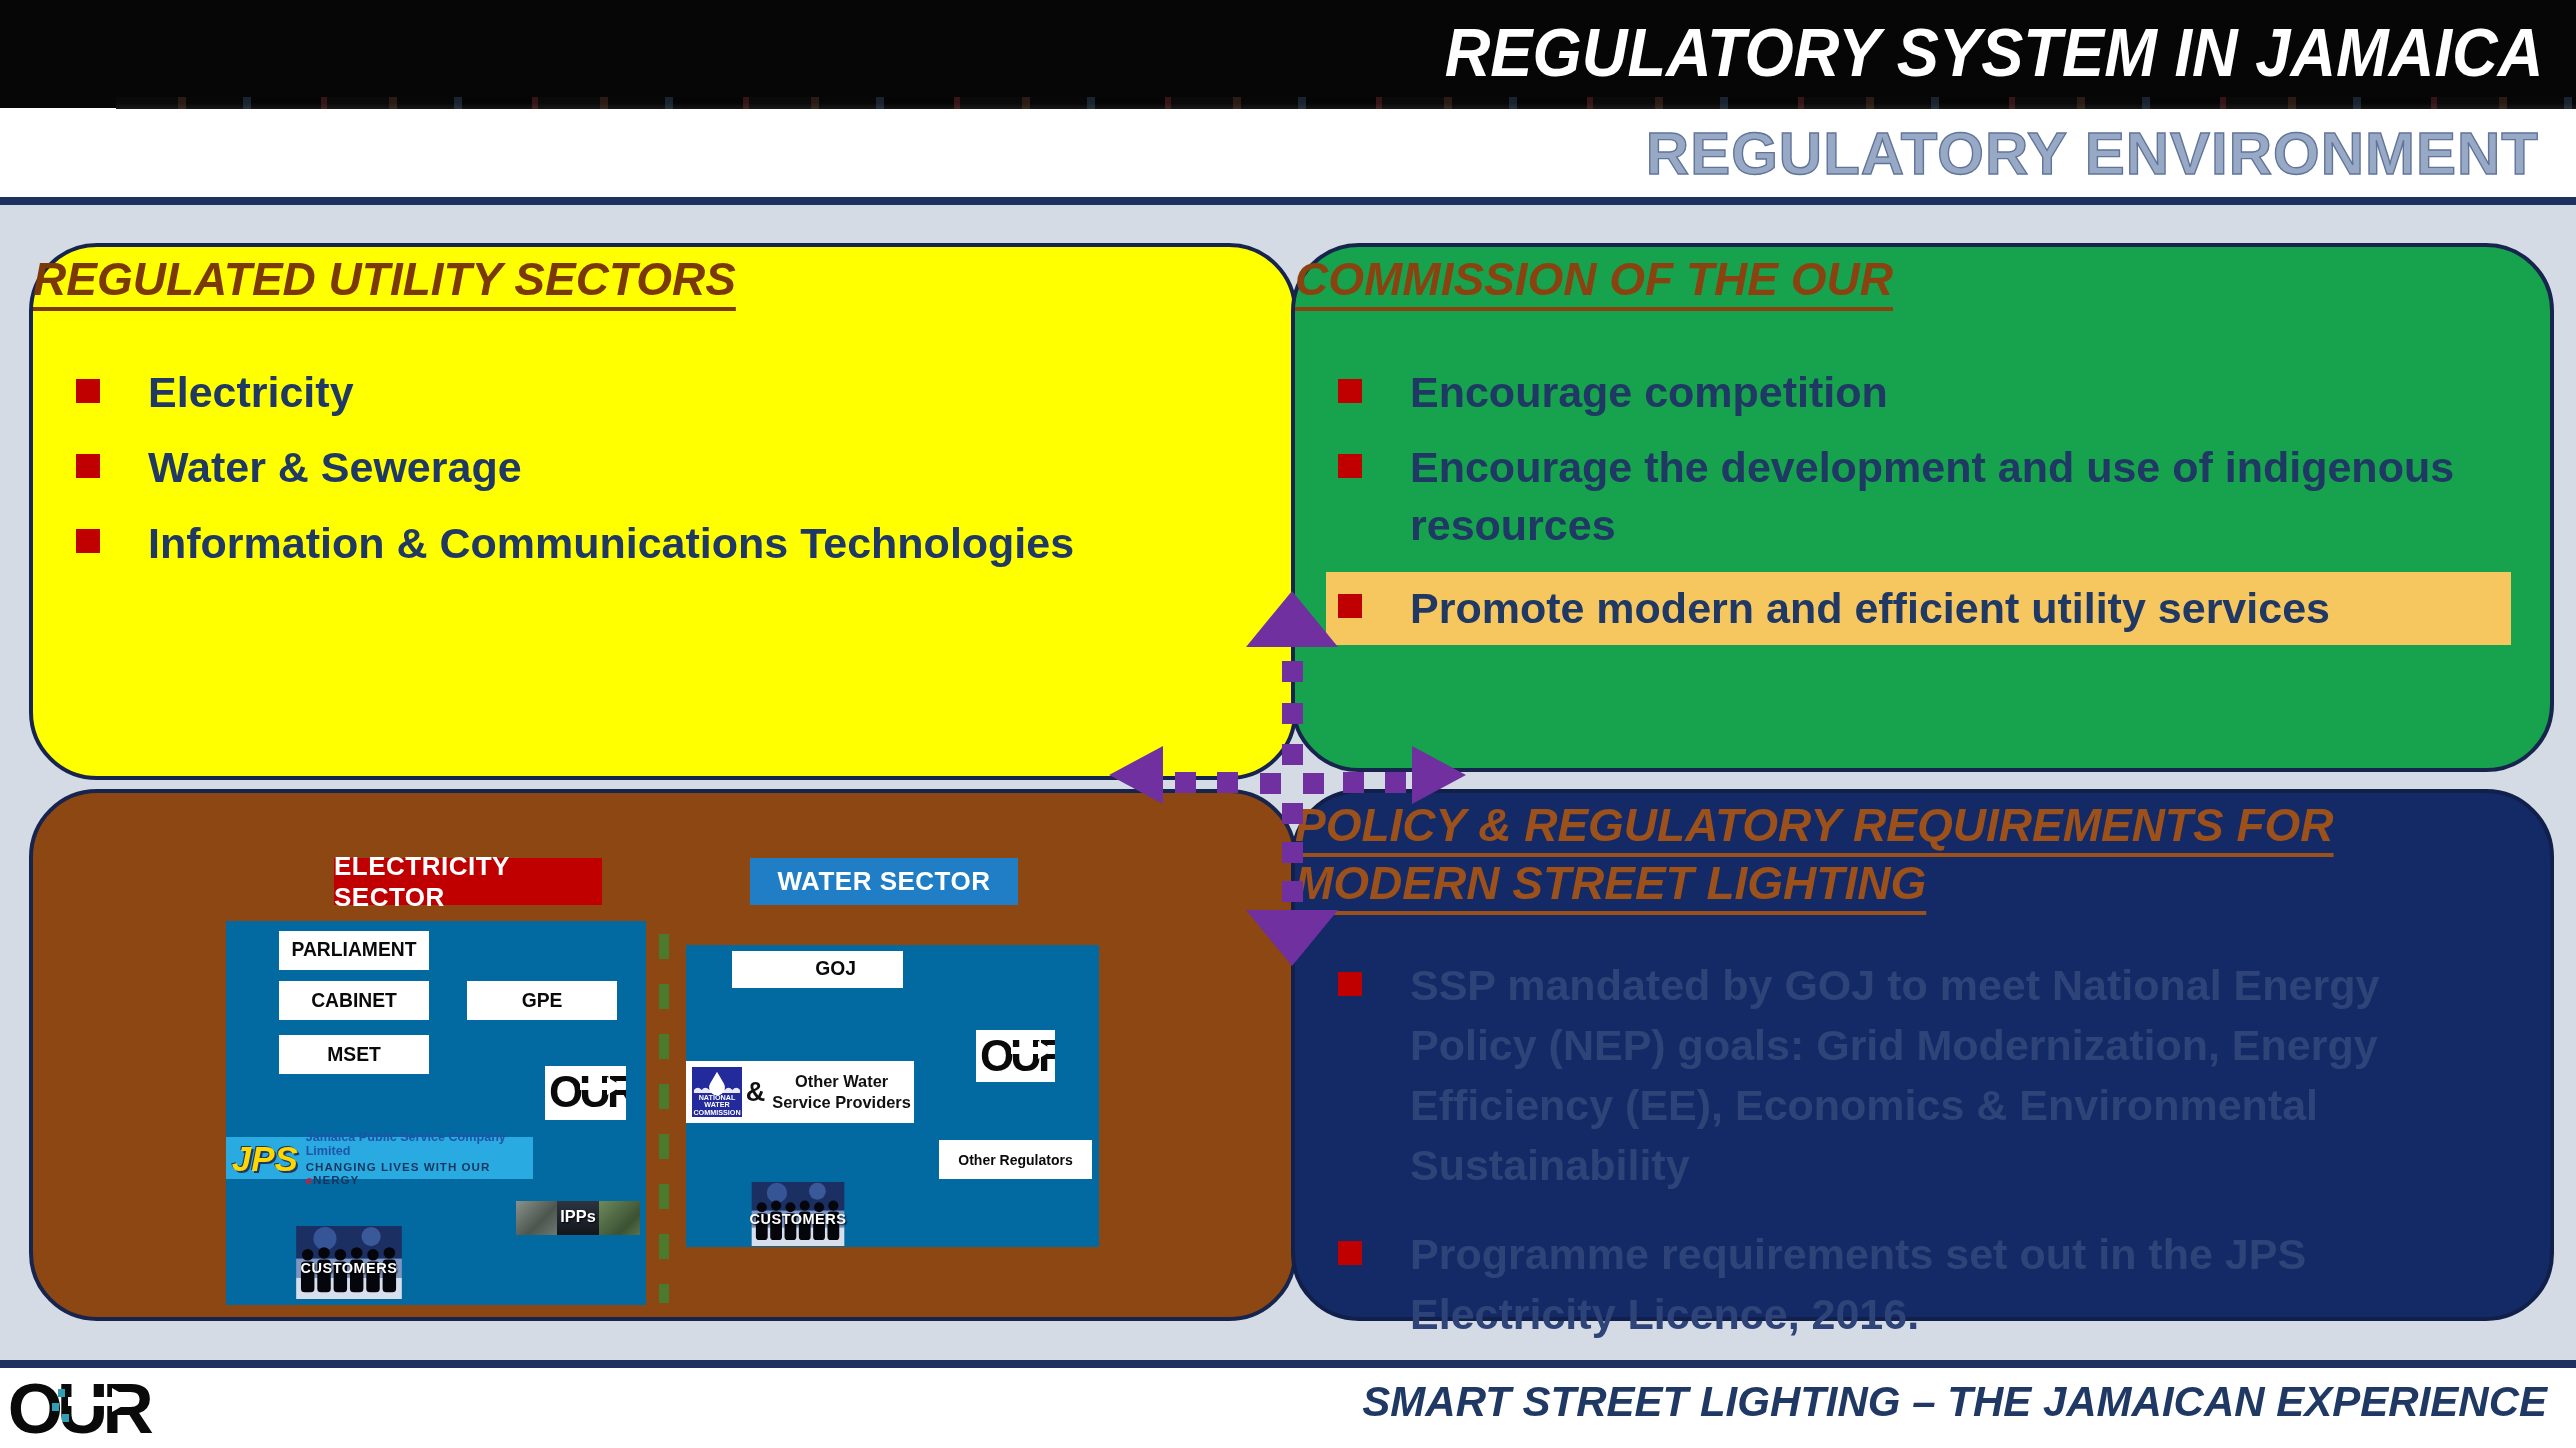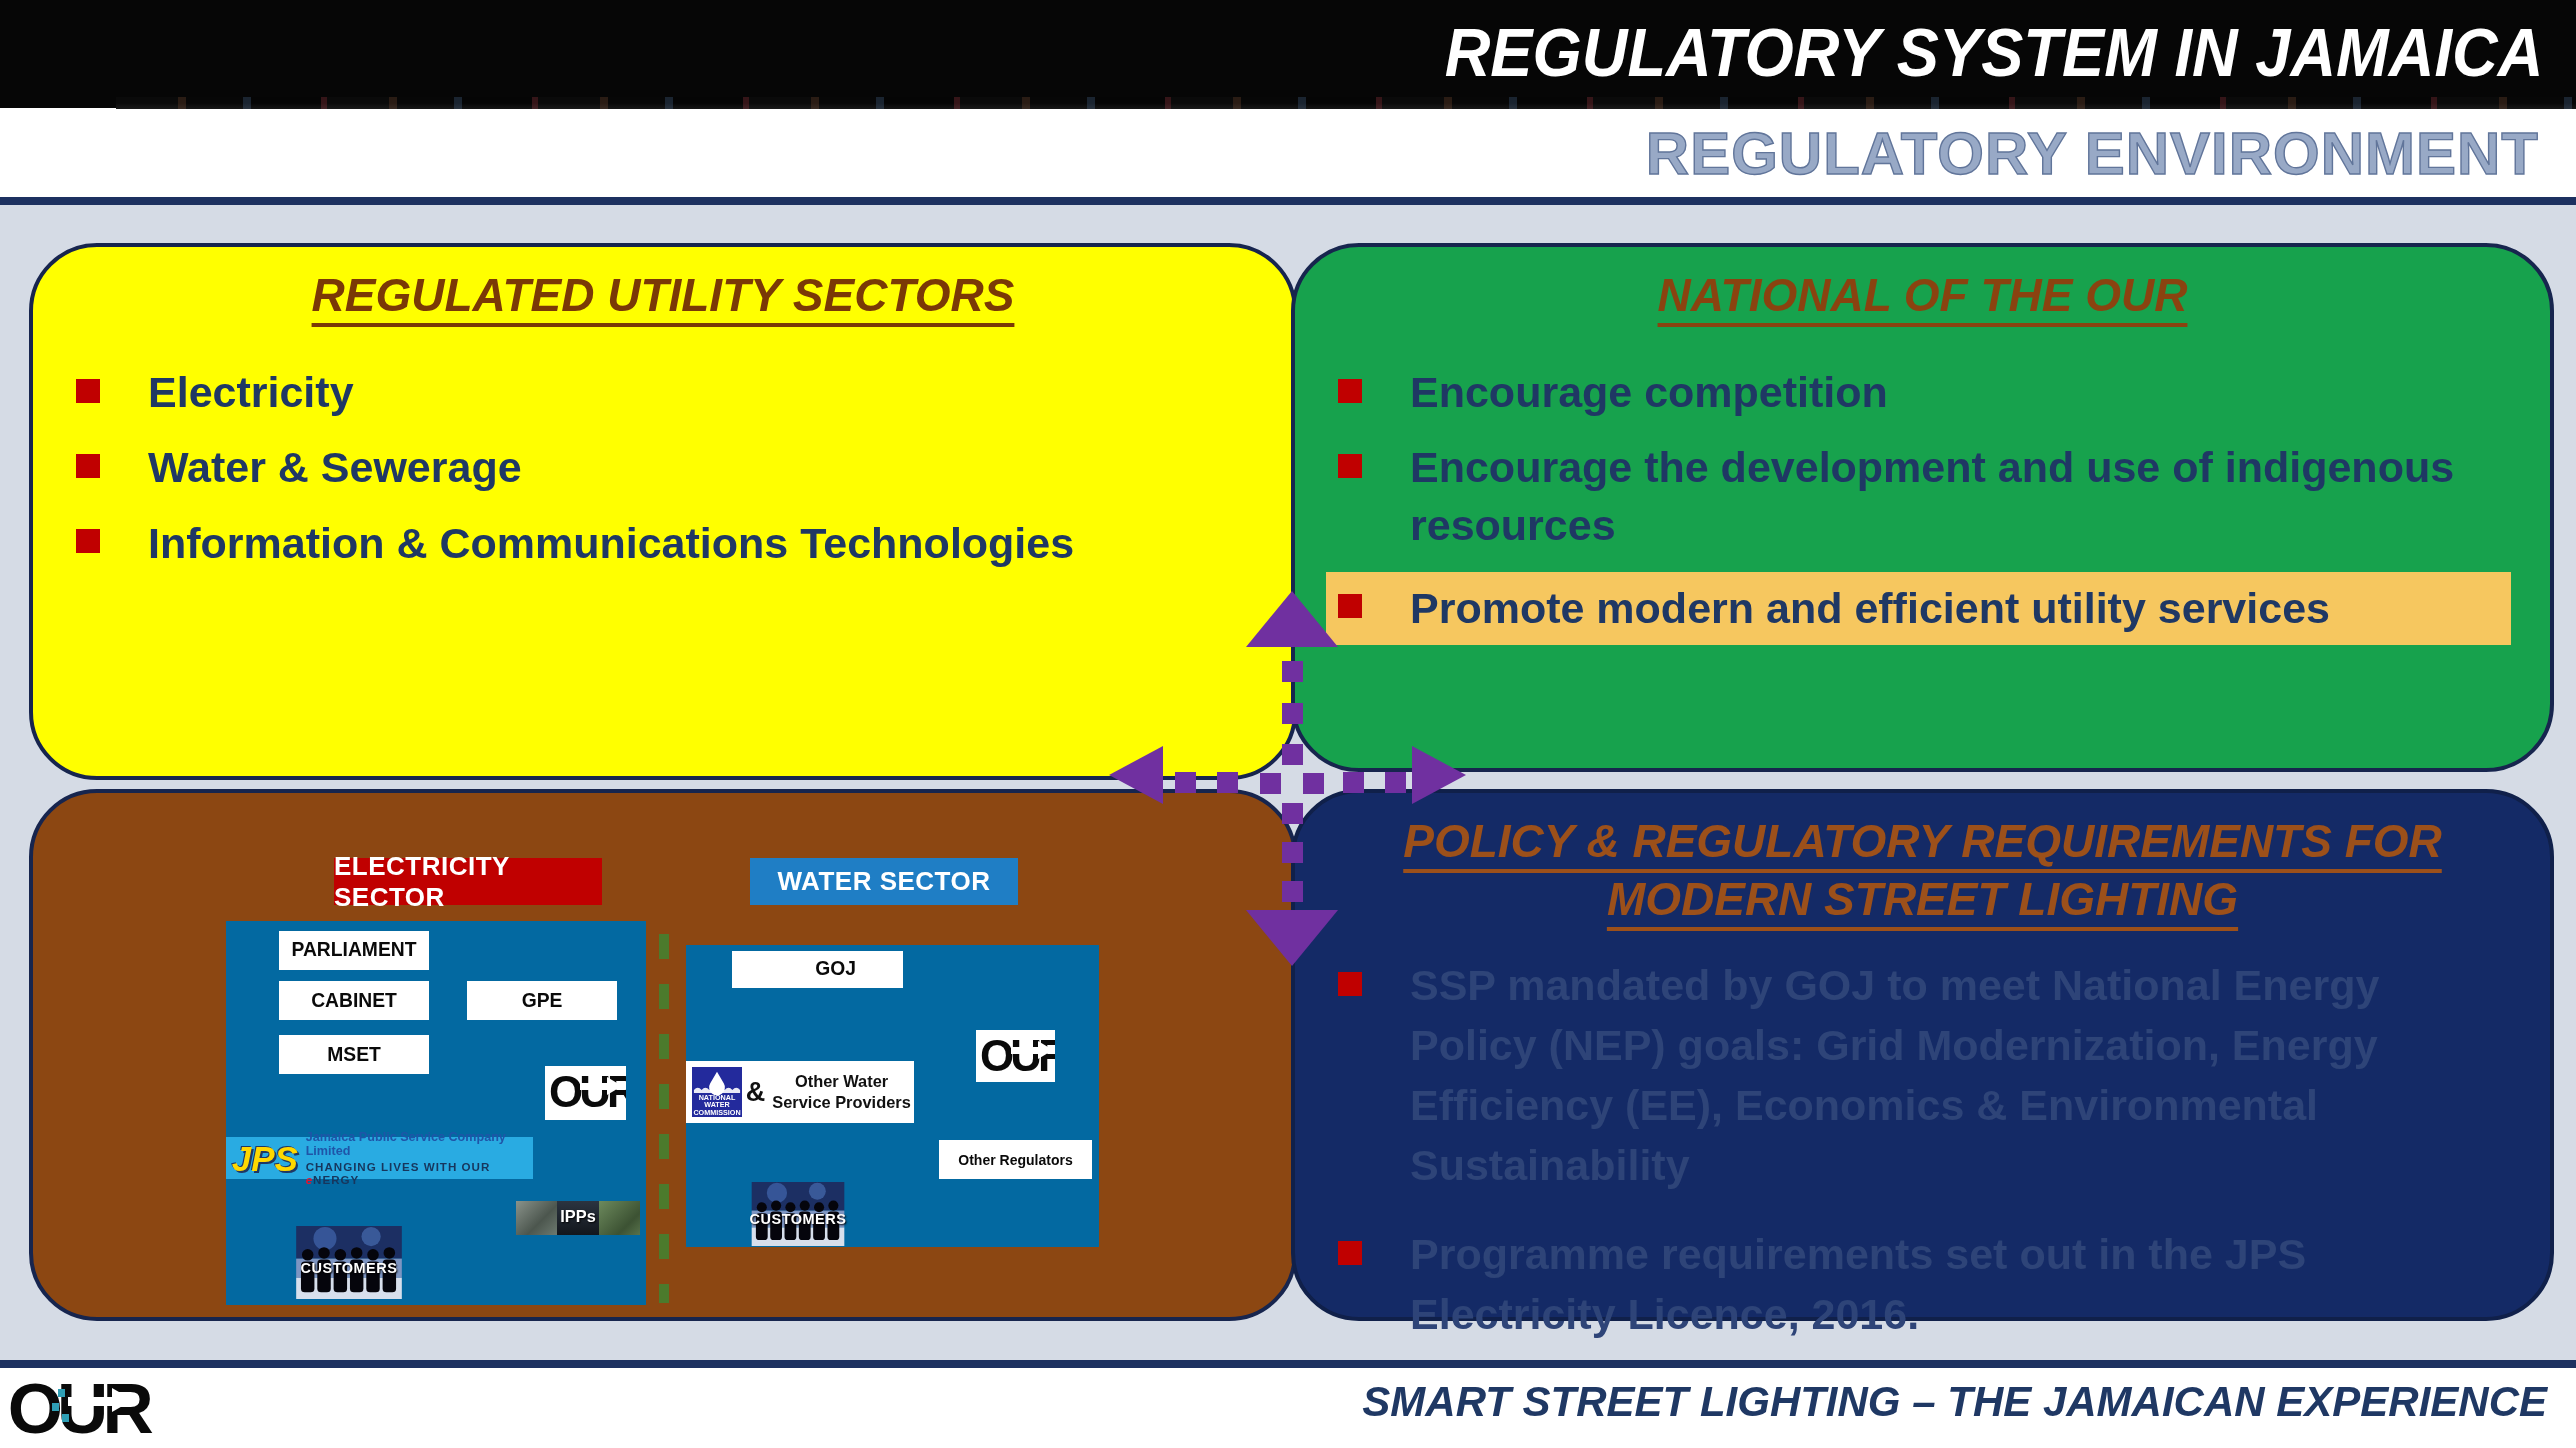--- a/index.html
+++ b/index.html
@@ -22,21 +22,21 @@
   .rule-top{position:absolute;left:0;top:197px;width:2576px;height:7.7px;background:#1d3160;}
   .canvas{position:absolute;left:0;top:205px;width:2576px;height:1155px;background:#D5DBE5;}
 
   
   .box{position:absolute;border:4.8px solid #17254E;border-radius:68px;box-sizing:border-box;}
   .box-yellow{left:29px;top:243px;width:1268px;height:537px;background:#FFFF00;}
   .box-green {left:1291px;top:243px;width:1263px;height:529px;background:#17A24D;}
   .box-brown {left:29px;top:789px;width:1268px;height:532px;background:#8C4712;}
   .box-navy  {left:1291px;top:789px;width:1263px;height:532px;background:#142A66;border-color:#10204a;}
 
-  .box-title{margin-top:20px;text-align:center;font-size:46px;font-weight:bold;font-style:italic;line-height:1.25;}
+  .box-title{margin-top:4px;font-size:46px;font-weight:bold;font-style:italic;line-height:1.25;}
   .box-title .ul{text-decoration:underline;text-decoration-thickness:3.9px;text-underline-offset:11.6px;}
   .t-sectors{color:#7a3906;}
   .t-functions{color:#8a4310;}
   .t-policy{color:#9c501a;}
 
   .bullets{position:absolute;left:43px;right:39px;top:116px;}
   .b-row{display:flex;align-items:flex-start;margin-bottom:17.4px;}
   .b-sq{flex:none;width:24px;height:24px;background:#C00000;margin-top:15.5px;}
   .b-text{margin-left:48px;font-size:43px;font-weight:bold;color:#1F3864;line-height:58px;}
   .b-row.hl{background:#F6C75F;padding:6.8px 25px 8.7px 11.6px;margin-left:-11.6px;}
@@ -154,21 +154,21 @@
       </div>
       <div class="b-row">
         <span class="b-sq"></span>
         <span class="b-text">Information &amp; Communications Technologies</span>
       </div>
     </div>
   </div>
 
   <div class="box box-green">
     <div class="box-title t-functions">
-      <span class="ul">NATIONAL OF THE OUR</span>
+      <span class="ul">COMMISSION OF THE OUR</span>
     </div>
     <div class="bullets">
       <div class="b-row">
         <span class="b-sq"></span>
         <span class="b-text">Encourage competition</span>
       </div>
       <div class="b-row">
         <span class="b-sq"></span>
         <span class="b-text">Encourage the development and use of indigenous resources</span>
       </div>

